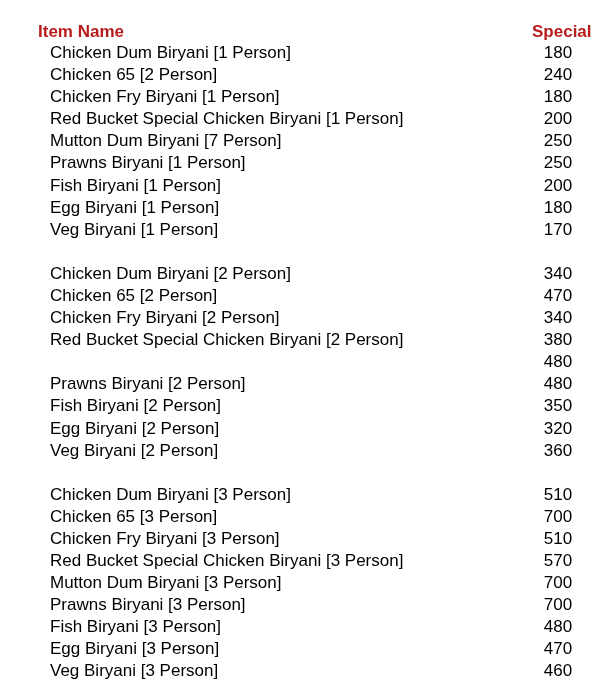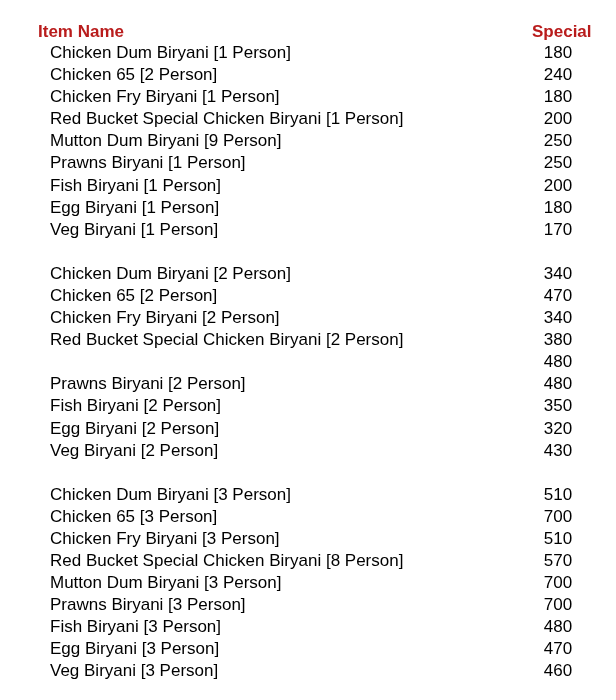--- a/index.html
+++ b/index.html
@@ -82,21 +82,21 @@
       </div>
     <div class="row">
         <span class="name">Chicken Fry Biryani [1 Person]</span>
         <span class="price">180</span>
       </div>
     <div class="row">
         <span class="name">Red Bucket Special Chicken Biryani [1 Person]</span>
         <span class="price">200</span>
       </div>
     <div class="row">
-        <span class="name">Mutton Dum Biryani [9 Person]</span>
+        <span class="name">Mutton Dum Biryani [7 Person]</span>
         <span class="price">250</span>
       </div>
     <div class="row">
         <span class="name">Prawns Biryani [1 Person]</span>
         <span class="price">250</span>
       </div>
     <div class="row">
         <span class="name">Fish Biryani [1 Person]</span>
         <span class="price">200</span>
       </div>
@@ -137,39 +137,39 @@
     <div class="row">
         <span class="name">Fish Biryani [2 Person]</span>
         <span class="price">350</span>
       </div>
     <div class="row">
         <span class="name">Egg Biryani [2 Person]</span>
         <span class="price">320</span>
       </div>
     <div class="row">
         <span class="name">Veg Biryani [2 Person]</span>
-        <span class="price">430</span>
+        <span class="price">360</span>
       </div>
   </div>
 
   <div class="group">
     <div class="row">
         <span class="name">Chicken Dum Biryani [3 Person]</span>
         <span class="price">510</span>
       </div>
     <div class="row">
         <span class="name">Chicken 65 [3 Person]</span>
         <span class="price">700</span>
       </div>
     <div class="row">
         <span class="name">Chicken Fry Biryani [3 Person]</span>
         <span class="price">510</span>
       </div>
     <div class="row">
-        <span class="name">Red Bucket Special Chicken Biryani [8 Person]</span>
+        <span class="name">Red Bucket Special Chicken Biryani [3 Person]</span>
         <span class="price">570</span>
       </div>
     <div class="row">
         <span class="name">Mutton Dum Biryani [3 Person]</span>
         <span class="price">700</span>
       </div>
     <div class="row">
         <span class="name">Prawns Biryani [3 Person]</span>
         <span class="price">700</span>
       </div>

